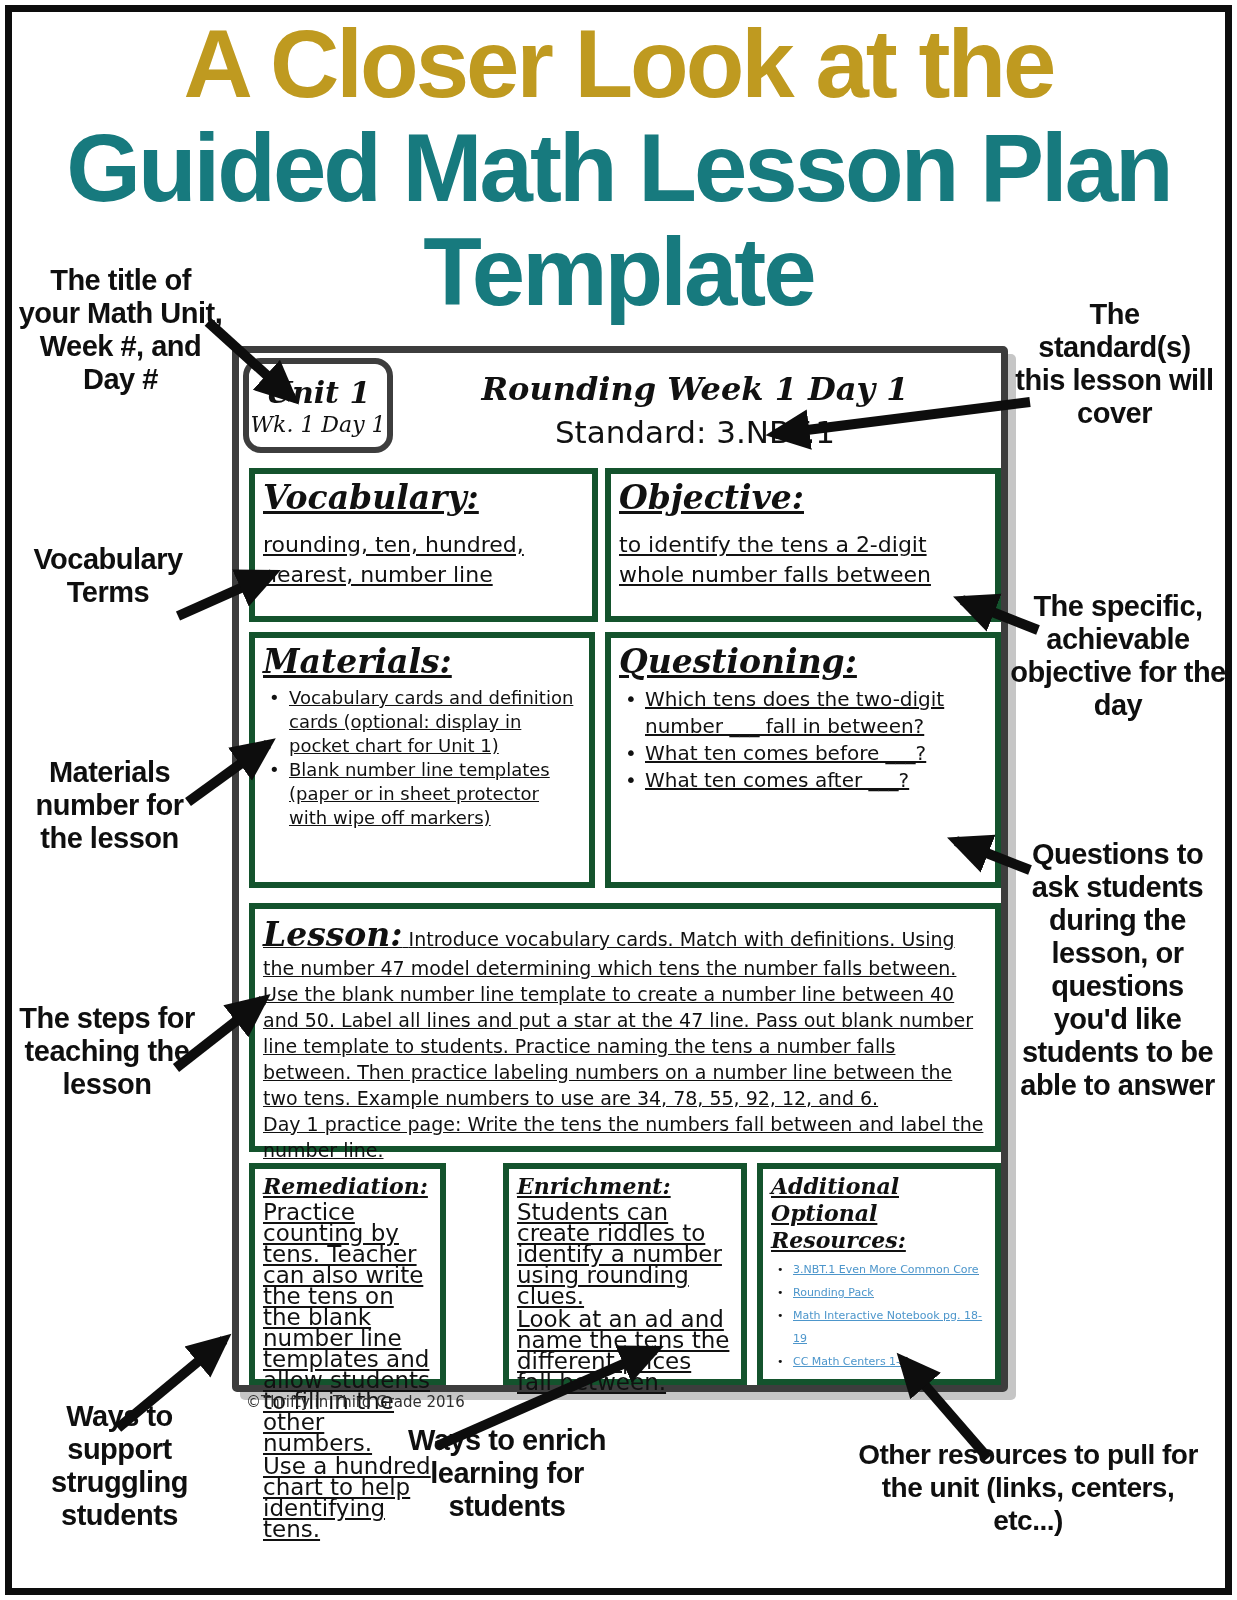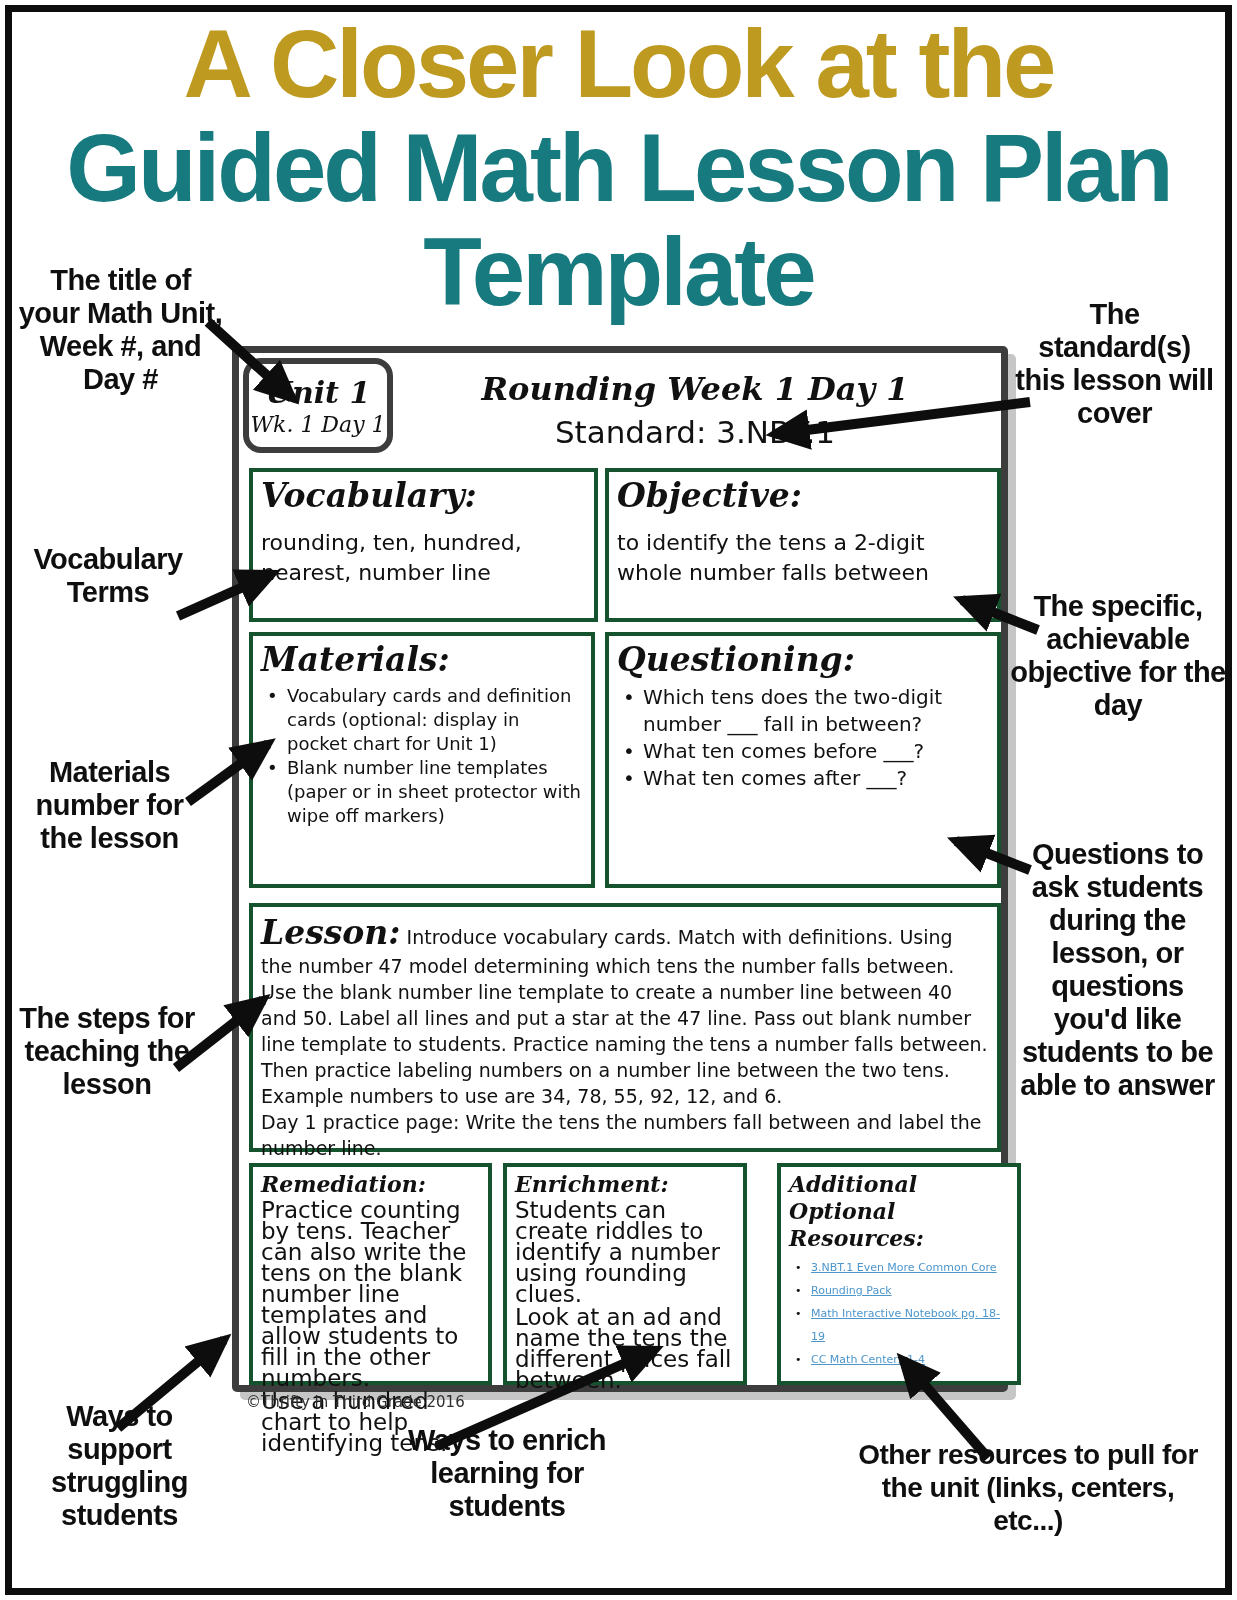--- a/index.html
+++ b/index.html
@@ -20,44 +20,44 @@
        box-shadow:8px 8px 0 #c6c6c6;}
   .doc *{box-sizing:border-box;}
   .badge{position:absolute;left:4px;top:5px;width:150px;height:95px;border:6px solid #3d3d3d;
          border-radius:18px;background:#fff;text-align:center;padding-top:12px;}
   .badge-l1{font-family:"DejaVu Serif",serif;font-style:italic;font-weight:bold;font-size:30px;line-height:34px;}
   .badge-l2{font-family:"DejaVu Serif",serif;font-style:italic;font-size:22px;line-height:30px;}
   .doc-header{position:absolute;left:150px;top:12px;width:612px;text-align:center;}
   .dh1{font-family:"DejaVu Serif",serif;font-style:italic;font-weight:bold;font-size:32px;line-height:48px;}
   .dh2{font-family:"DejaVu Sans",sans-serif;font-size:31px;line-height:38px;}
 
-  .box{position:absolute;border:4px solid #14532d;background:#fff;padding:4px 8px;}
+  .box{position:absolute;border:6px solid #14532d;background:#fff;padding:4px 8px;text-decoration:underline;}
   .script-h{font-family:"DejaVu Serif",serif;font-style:italic;font-weight:bold;font-size:33px;line-height:40px;}
   .script-h.small{font-size:22px;line-height:27px;}
   .script-h.inline{display:inline;}
   .hand{font-family:"DejaVu Sans",sans-serif;}
 
   .vocab{left:10px;top:115px;width:349px;height:154px;}
   .objective{left:366px;top:115px;width:396px;height:154px;}
   .vocab-body,.obj-body{text-align:left;margin-top:12px;font-size:22px;line-height:30px;}
 
   .materials{left:10px;top:279px;width:346px;height:256px;}
   .questioning{left:366px;top:279px;width:396px;height:256px;}
   ul.blist{list-style:none;margin:4px 0 0 0;padding:0;}
   ul.blist li{position:relative;padding-left:26px;margin:0;}
   ul.blist li::before{content:"\2022";position:absolute;left:6px;top:0;}
   .materials ul.blist li{font-size:18px;line-height:24px;font-family:"DejaVu Sans",sans-serif;}
   .questioning ul.blist li{font-size:20px;line-height:27px;font-family:"DejaVu Sans",sans-serif;}
 
   .lesson{left:10px;top:550px;width:752px;height:249px;padding-top:6px;}
   .lesson p{margin:0;font-family:"DejaVu Sans",sans-serif;font-size:19px;line-height:26px;}
 
-  .remediation{left:10px;top:810px;width:243px;height:222px;}
+  .remediation{left:10px;top:810px;width:197px;height:222px;}
   .enrichment{left:264px;top:810px;width:244px;height:222px;}
-  .resources{left:518px;top:810px;width:244px;height:222px;margin-left:20px;}
+  .resources{left:518px;top:810px;width:244px;height:222px;}
   .small-body{font-family:"DejaVu Sans",sans-serif;font-size:23px;line-height:21px;margin:2px 0 0 0;}
   ul.rlist{list-style:none;margin:4px 0 0 0;padding:0;}
   ul.rlist li{position:relative;padding-left:22px;font-size:11px;line-height:23px;font-family:"DejaVu Sans",sans-serif;}
   ul.rlist li::before{content:"\2022";position:absolute;left:6px;top:0;color:#111;}
   .link{color:#4D96CB;text-decoration:underline;cursor:pointer;}
 
   .copyright{position:absolute;left:246px;top:1393px;font-family:"DejaVu Sans",sans-serif;
              font-size:15px;color:#2f2f2f;z-index:45;}
 
   

